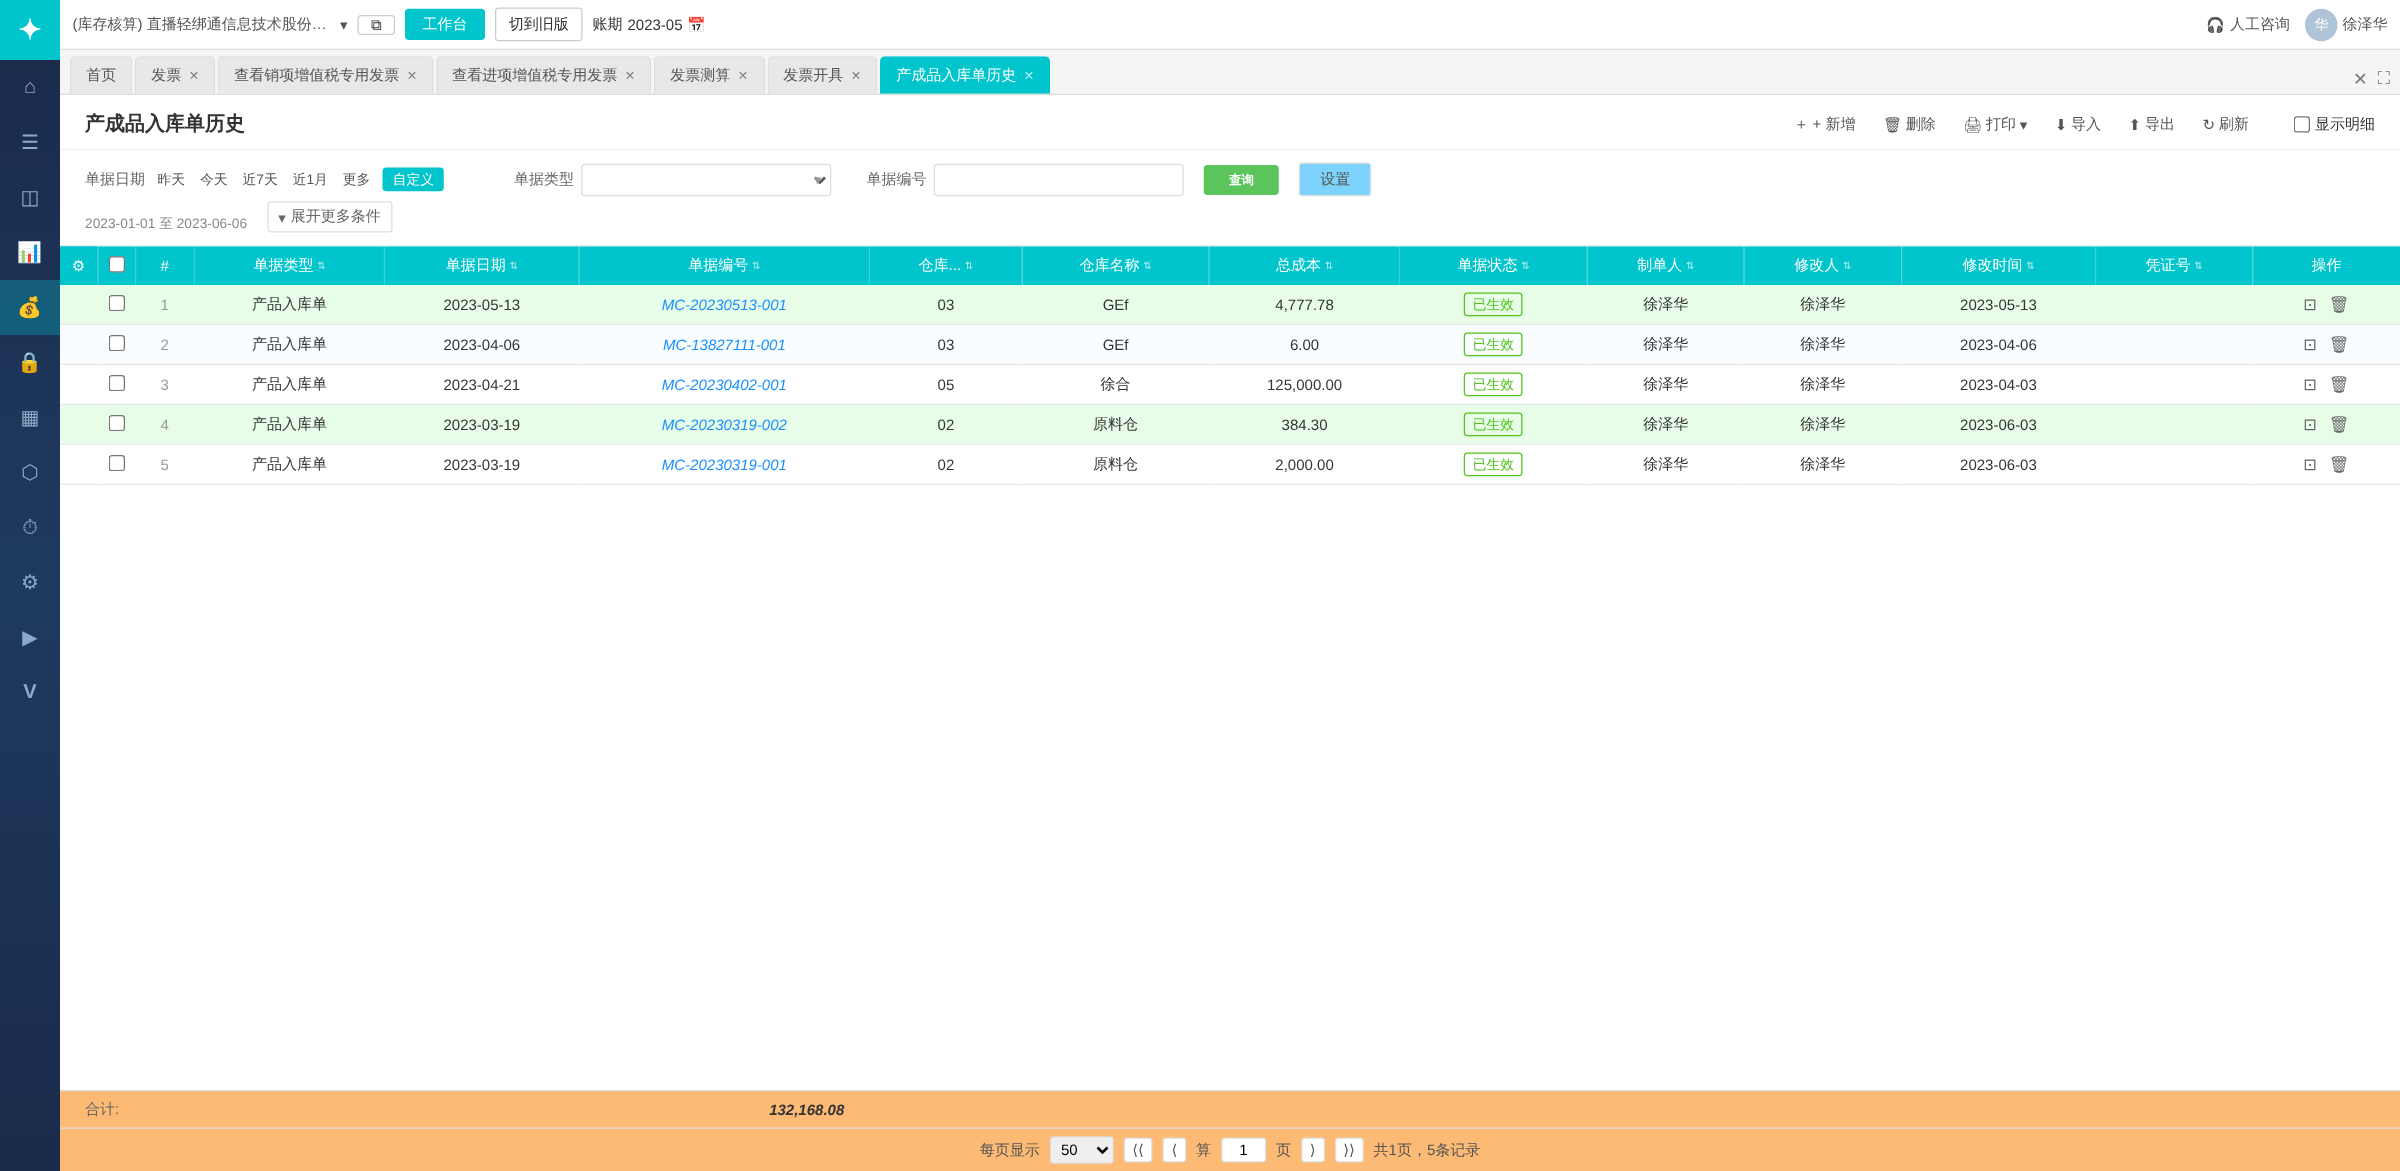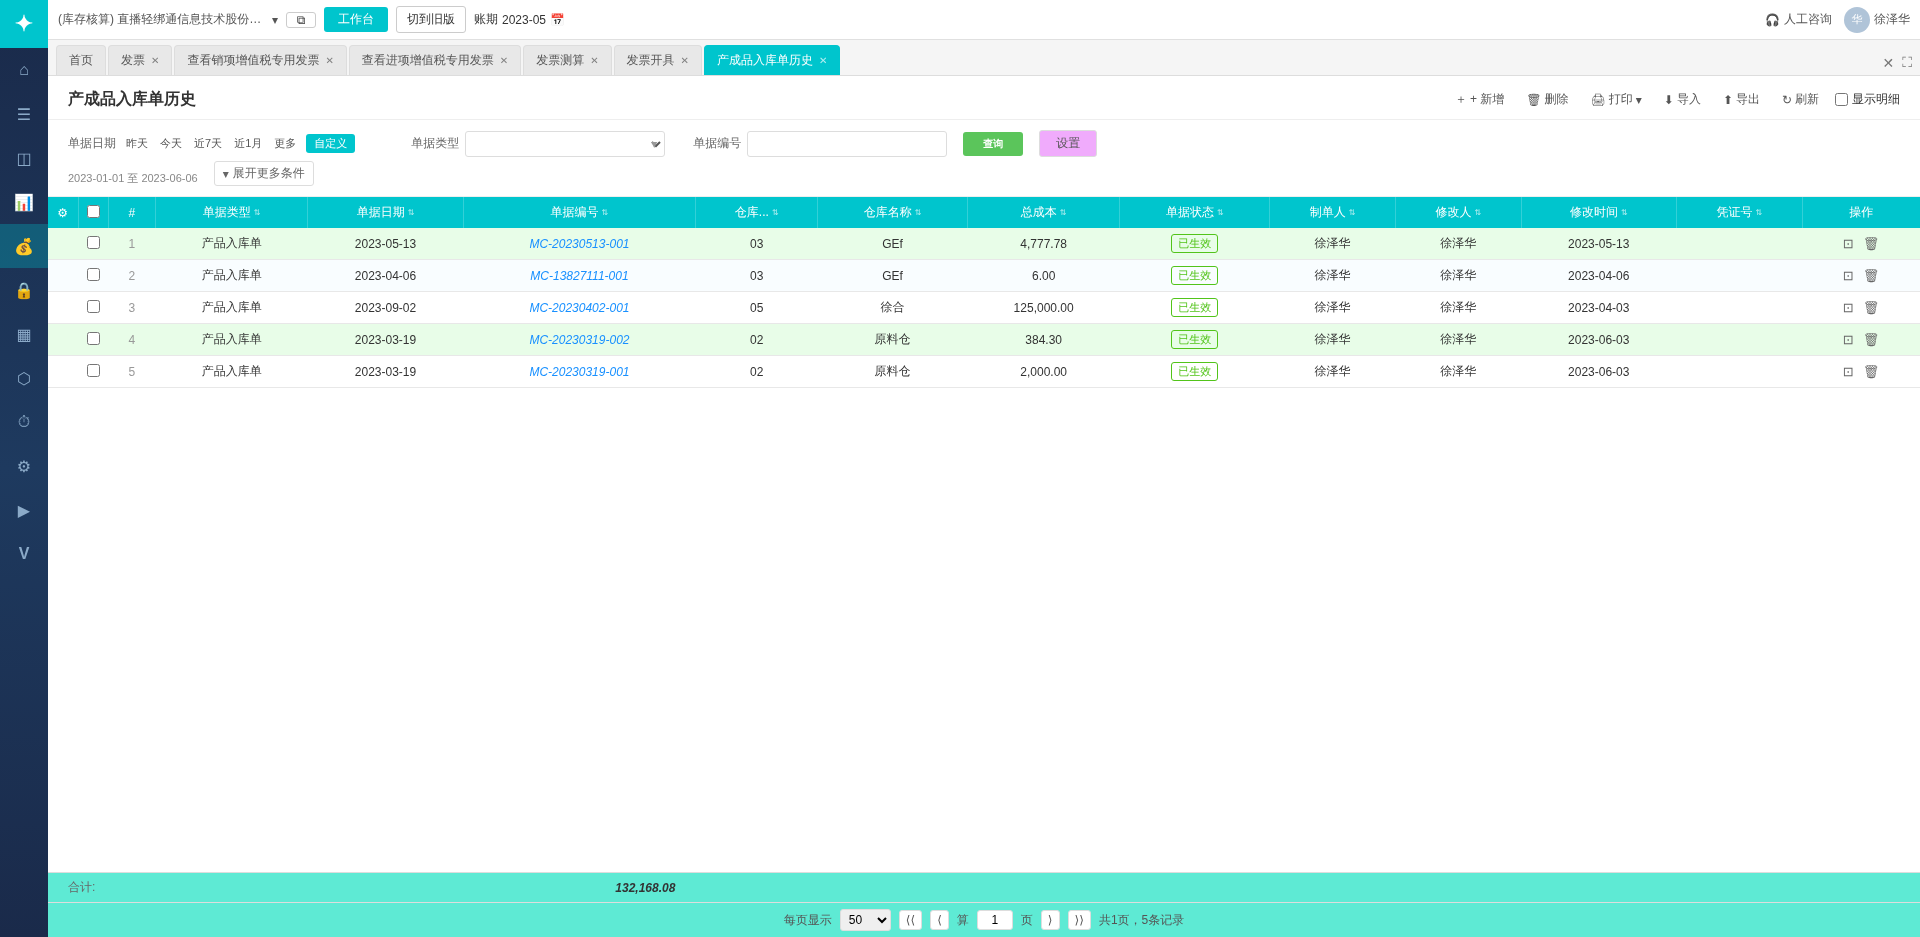--- a/index.html
+++ b/index.html
@@ -276,21 +276,21 @@
       background: #5bc55b;
       color: white;
       border: none;
       border-radius: 3px;
       padding: 5px 20px;
       font-size: 10px;
       cursor: pointer;
       font-weight: bold;
     }
     .setting-btn {
-      background: #f0abfc;
+      background: #7dd3fc;
       color: #555;
       border: 1px solid #ddd;
       border-radius: 3px;
       padding: 4px 16px;
       font-size: 12px;
       cursor: pointer;
     }
     .expand-btn {
       display: flex;
       align-items: center;
@@ -371,21 +371,21 @@
       cursor: pointer;
       font-size: 13px;
       color: #666;
       padding: 1px 3px;
     }
 
     
     .table-footer {
       flex-shrink: 0;
       border-top: 1px solid #ddd;
-      background: #5eead4;
+      background: #fdba74;
     }
     .summary-row {
       display: flex;
       align-items: center;
       padding: 6px 20px;
       font-size: 12px;
       border-bottom: 1px solid #ddd;
     }
     .summary-label { color: #666; margin-right: 20px; }
     .summary-value { color: #333; font-weight: bold; margin-left: 500px; font-style: italic; }
@@ -558,21 +558,21 @@
           <span>导入</span>
         </div>
         <div class="action-btn">
           <span>⬆</span>
           <span>导出</span>
         </div>
         <div class="action-btn">
           <span>↻</span>
           <span>刷新</span>
         </div>
-        <label style="display:flex;align-items:center;gap:4px;font-size:12px;cursor:pointer;">
+        <label style="display:flex;align-items:center;gap:4px;font-size:12px;cursor:pointer;margin-left:20px;">
           <input type="checkbox" style="">
           <span>显示明细</span>
         </label>
       </div>
     </div>
 
     <div class="filter-bar">
       <div class="filter-row">
         <div class="filter-group">
           <span class="filter-label">单据日期</span>
@@ -735,21 +735,21 @@
         <button class="op-btn" title="删除">🗑</button>
       </td>
     </tr>
             <tr>
       <td></td>
       <td class="checkbox-col">
         <input type="checkbox" style="">
       </td>
       <td class="row-num">3</td>
       <td>产品入库单</td>
-      <td>2023-09-02</td>
+      <td>2023-04-21</td>
       <td><a class="td-link">MC-20230402-001</a></td>
       <td>05</td>
       <td>徐合</td>
       <td>125,000.00</td>
       <td><span class="status-badge">已生效</span></td>
       <td>徐泽华</td>
       <td>徐泽华</td>
       <td>2023-04-03</td>
       <td></td>
       <td>

